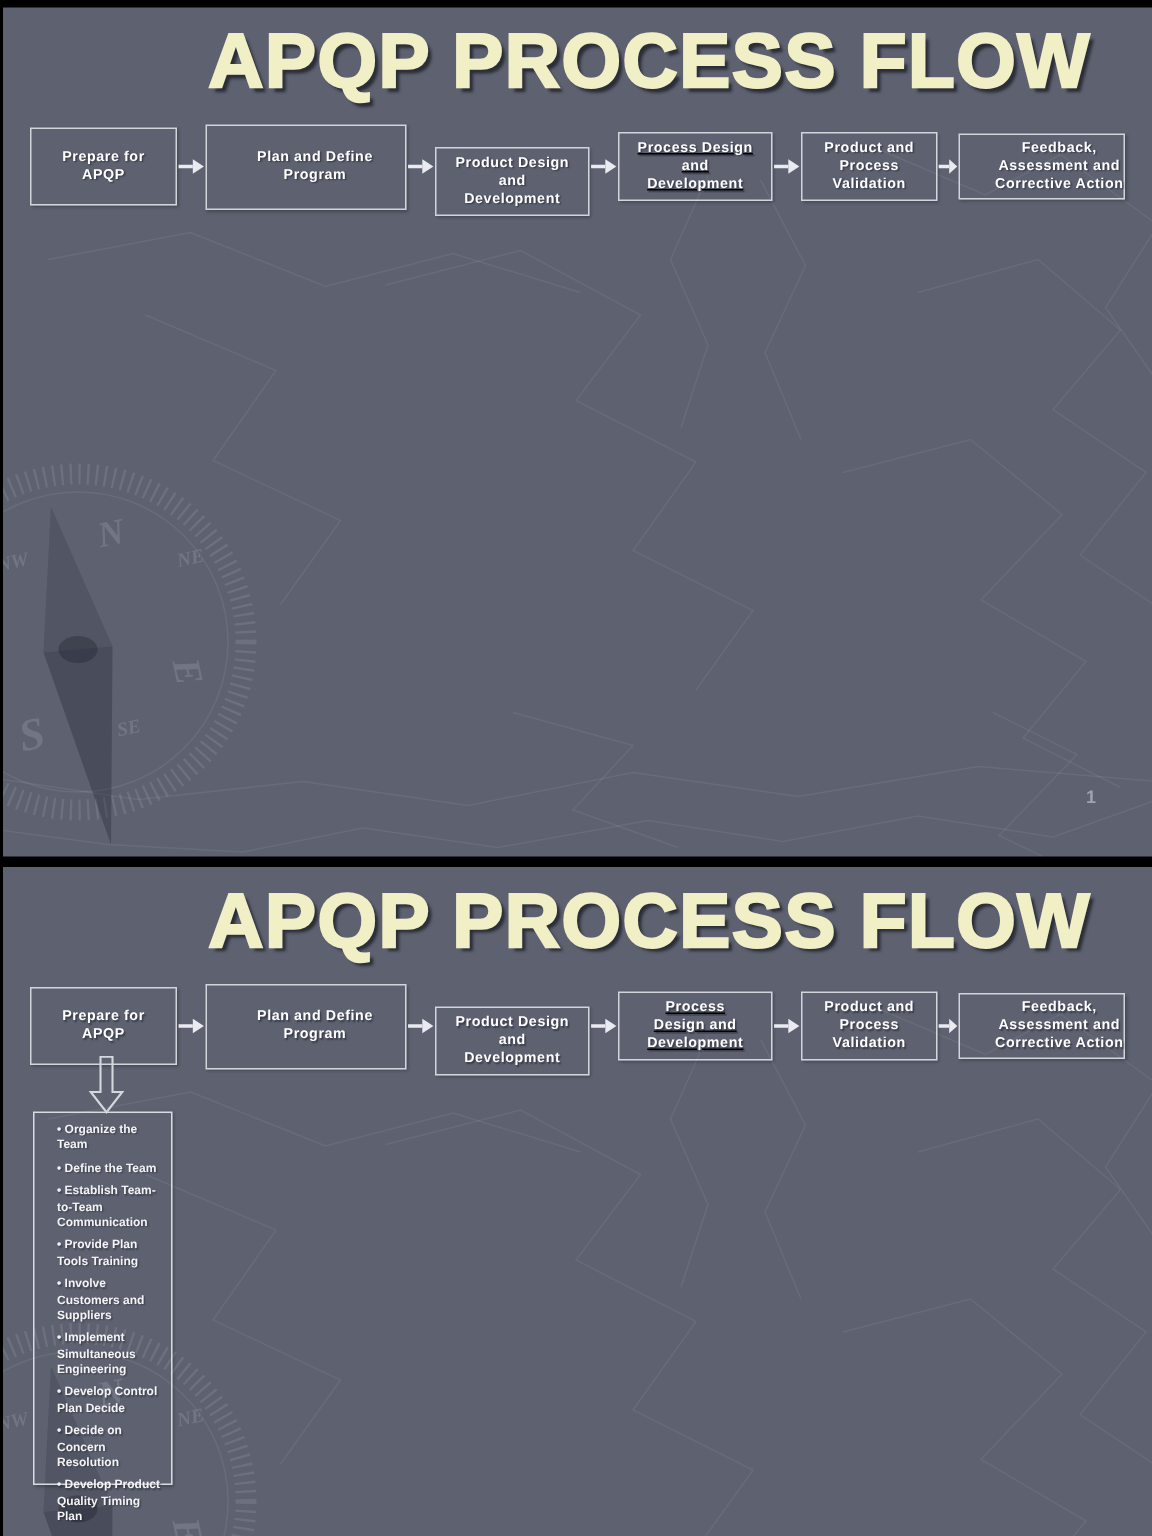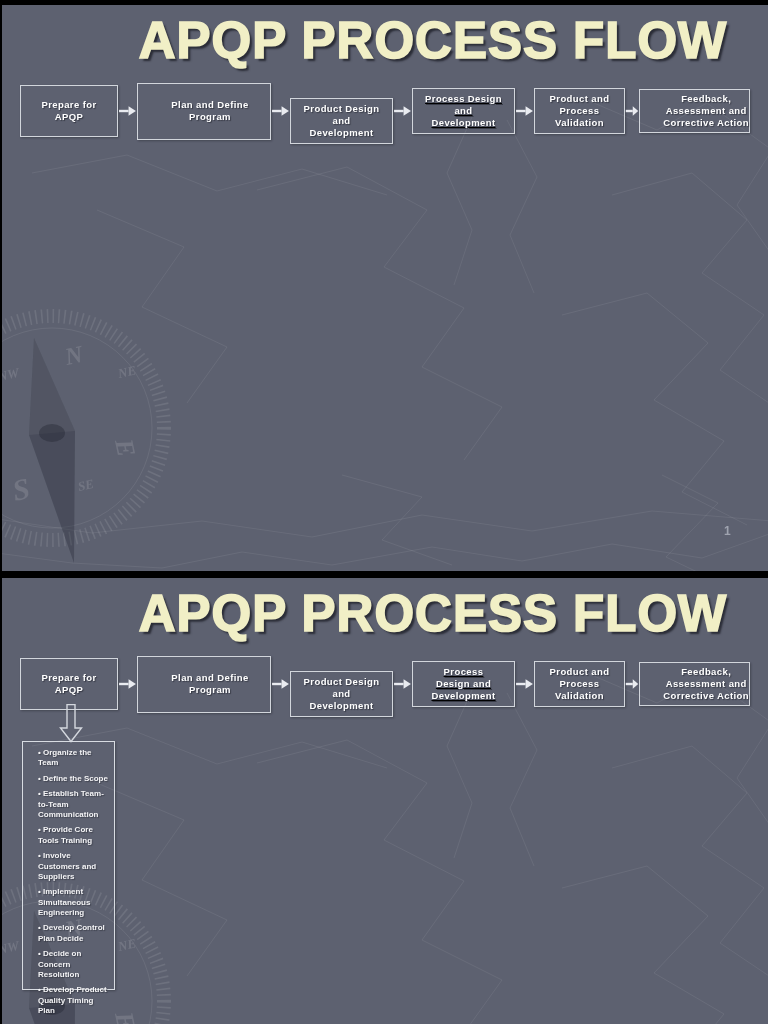--- a/index.html
+++ b/index.html
@@ -212,23 +212,23 @@
 Corrective Action</div>
         </div>
     </div>
 
     <svg class="down-arrow" viewBox="0 0 28 39">
       <path d="M10,0.5 L18,0.5 L18,24 L24.5,24 L14,37.5 L3.5,24 L10,24 Z" fill="none" stroke="#d4d8de" stroke-width="1.4"></path>
     </svg>
 
     <div class="callout">
       <div class="bullet-item">Organize the Team</div>
-      <div class="bullet-item">Define the Scope</div>
+      <div class="bullet-item">Define the Team</div>
       <div class="bullet-item">Establish Team-to-Team Communication</div>
-      <div class="bullet-item">Provide Core Tools Training</div>
+      <div class="bullet-item">Provide Plan Tools Training</div>
       <div class="bullet-item">Involve Customers and Suppliers</div>
       <div class="bullet-item">Implement Simultaneous Engineering</div>
       <div class="bullet-item">Develop Control Plan Decide</div>
       <div class="bullet-item">Decide on Concern Resolution</div>
       <div class="bullet-item">Develop Product Quality Timing Plan</div>
     </div>
   </div>
 
 </div>
 

